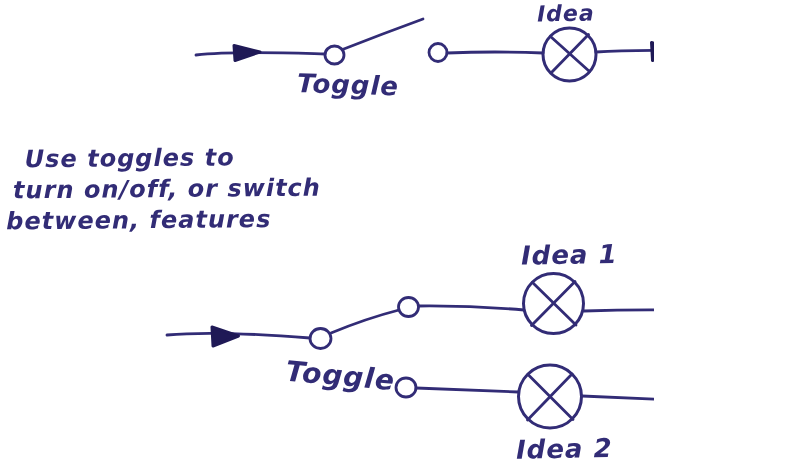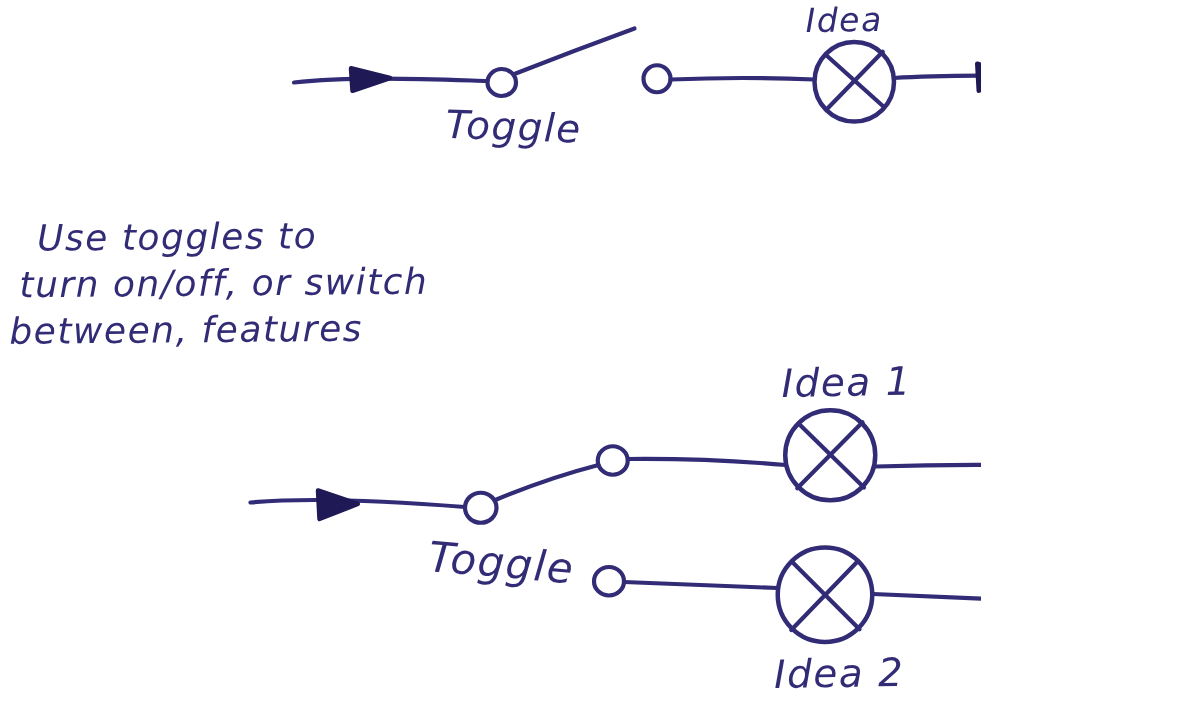--- a/index.html
+++ b/index.html
@@ -7,20 +7,21 @@
     padding: 0;
     background: var(--background, #ffffff);
     font-family: "DejaVu Sans", sans-serif;
   }
   .canvas {
     position: relative;
     width: 654px;
     height: 469px;
     background: var(--background, #ffffff);
     overflow: hidden;
+    font-weight: bold;
   }
   svg.diagram {
     position: absolute;
     left: 0;
     top: 0;
   }
   .wire {
     stroke: var(--ink, #322c76);
     stroke-width: 2.8;
     fill: none;

